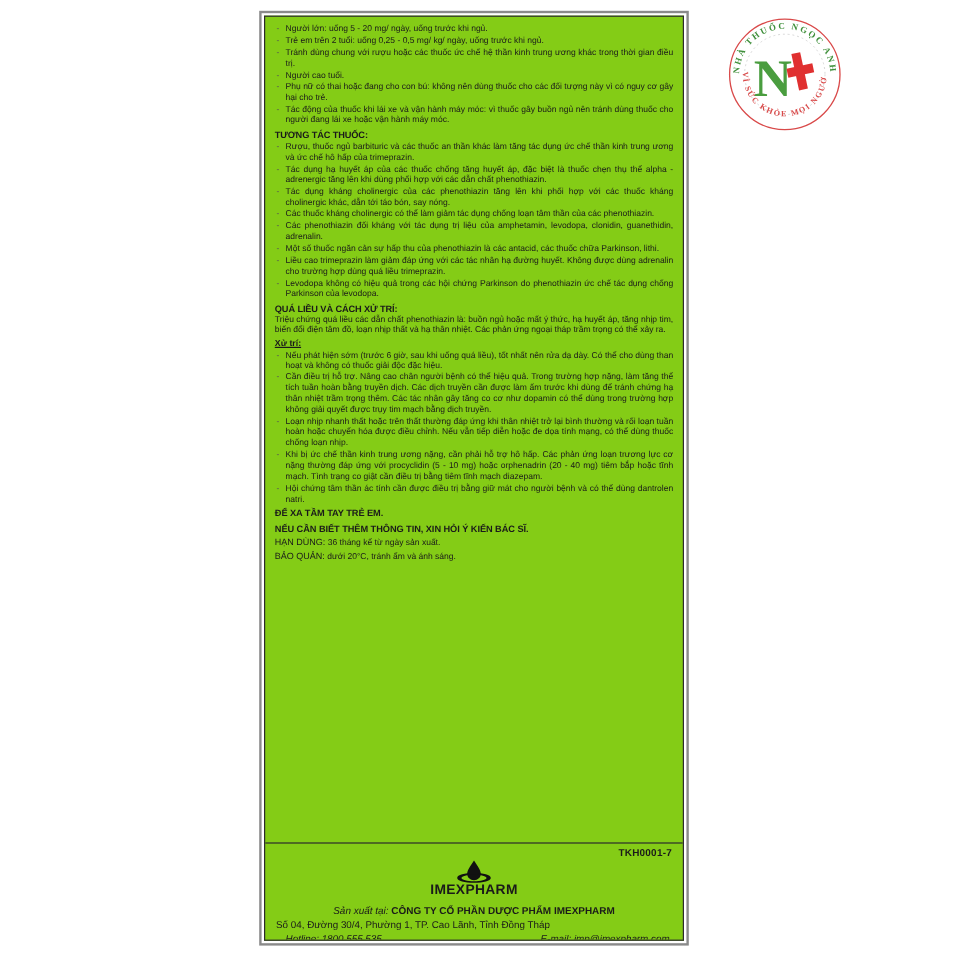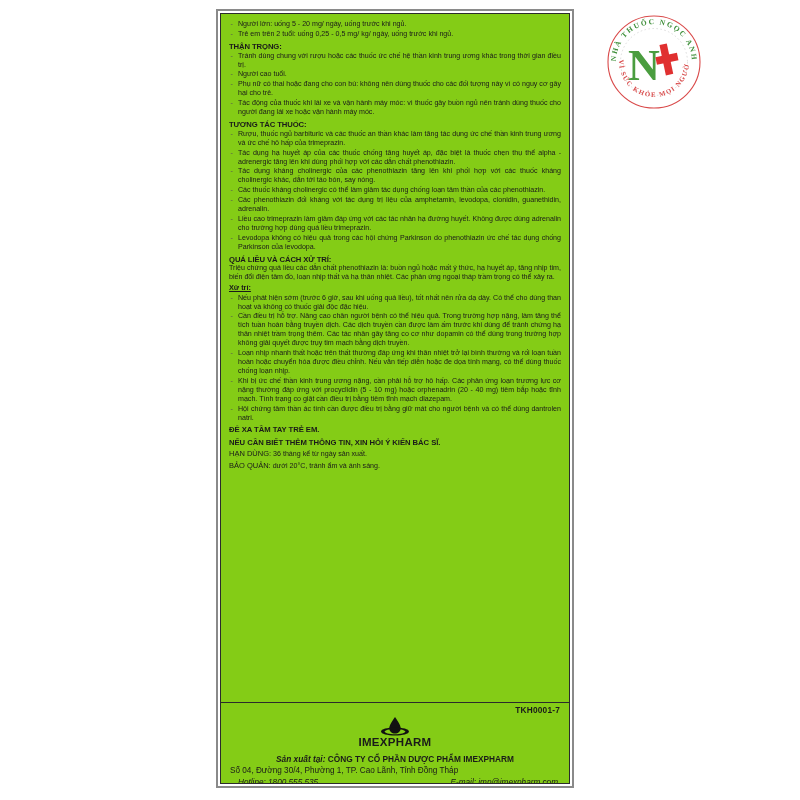--- a/index.html
+++ b/index.html
@@ -149,21 +149,21 @@
     letter-spacing: 0.3px;
     line-height: 1;
     margin-top: -1px;
   }
   #maker-line {
     text-align: center;
     font-size: 8.3px;
     margin-top: 5px;
     line-height: 1.35;
   }
-  #maker-line .ital { font-style: italic; font-weight: bold; }
+  #maker-line .ital { font-style: italic; font-weight: normal; }
   #maker-line .co { font-weight: bold; }
   #address-line {
     text-align: left;
     font-size: 8.2px;
     line-height: 1.45;
   }
   #contact-row {
     display: flex;
     justify-content: space-between;
     font-size: 8.2px;
@@ -203,35 +203,35 @@
 
   <div id="leaflet-inner">
 
     <div class="content">
 
       <ul class="bullets">
         <li>Người lớn: uống 5 - 20 mg/ ngày, uống trước khi ngủ.</li>
         <li>Trẻ em trên 2 tuổi: uống 0,25 - 0,5 mg/ kg/ ngày, uống trước khi ngủ.</li>
       </ul>
 
-      <div class="sec-head">THẬN TRỌNG:</div>
       <ul class="bullets">
         <li><span>Tránh dùng chung với rượu hoặc các thuốc ức chế hệ thần kinh trung ương khác trong thời gian điều trị.</span></li>
         <li><span>Người cao tuổi.</span></li>
         <li><span class="b">Phụ nữ có thai hoặc đang cho con bú</span><span>: không nên dùng thuốc cho các đối tượng này vì có nguy cơ gây hại cho trẻ.</span></li>
         <li><span class="b">Tác động của thuốc khi lái xe và vận hành máy móc</span><span>: vì thuốc gây buồn ngủ nên tránh dùng thuốc cho người đang lái xe hoặc vận hành máy móc.</span></li>
       </ul>
 
       <div class="sec-head">TƯƠNG TÁC THUỐC:</div>
       <ul class="bullets">
         <li>Rượu, thuốc ngủ barbituric và các thuốc an thần khác làm tăng tác dụng ức chế thần kinh trung ương và ức chế hô hấp của trimeprazin.</li>
         <li>Tác dụng hạ huyết áp của các thuốc chống tăng huyết áp, đặc biệt là thuốc chẹn thụ thể alpha - adrenergic tăng lên khi dùng phối hợp với các dẫn chất phenothiazin.</li>
         <li>Tác dụng kháng cholinergic của các phenothiazin tăng lên khi phối hợp với các thuốc kháng cholinergic khác, dẫn tới táo bón, say nóng.</li>
         <li>Các thuốc kháng cholinergic có thể làm giảm tác dụng chống loạn tâm thần của các phenothiazin.</li>
         <li>Các phenothiazin đối kháng với tác dụng trị liệu của amphetamin, levodopa, clonidin, guanethidin, adrenalin.</li>
+        <li>Một số thuốc ngăn cản sự hấp thu của phenothiazin là các antacid, các thuốc chữa Parkinson, lithi.</li>
         <li>Liều cao trimeprazin làm giảm đáp ứng với các tác nhân hạ đường huyết. Không được dùng adrenalin cho trường hợp dùng quá liều trimeprazin.</li>
         <li>Levodopa không có hiệu quả trong các hội chứng Parkinson do phenothiazin ức chế tác dụng chống Parkinson của levodopa.</li>
       </ul>
 
       <div class="sec-head">QUÁ LIỀU VÀ CÁCH XỬ TRÍ:</div>
       <div class="para">Triệu chứng quá liều các dẫn chất phenothiazin là: buồn ngủ hoặc mất ý thức, hạ huyết áp, tăng nhịp tim, biến đổi điện tâm đồ, loạn nhịp thất và hạ thân nhiệt. Các phản ứng ngoại tháp trầm trọng có thể xảy ra.</div>
       <div class="sub-head">Xử trí:</div>
       <ul class="bullets">
         <li>Nếu phát hiện sớm (trước 6 giờ, sau khi uống quá liều), tốt nhất nên rửa dạ dày. Có thể cho dùng than hoạt và không có thuốc giải độc đặc hiệu.</li>
         <li>Cần điều trị hỗ trợ. Nâng cao chân người bệnh có thể hiệu quả. Trong trường hợp nặng, làm tăng thể tích tuần hoàn bằng truyền dịch. Các dịch truyền cần được làm ấm trước khi dùng để tránh chứng hạ thân nhiệt trầm trọng thêm. Các tác nhân gây tăng co cơ như dopamin có thể dùng trong trường hợp không giải quyết được trụy tim mạch bằng dịch truyền.</li>

